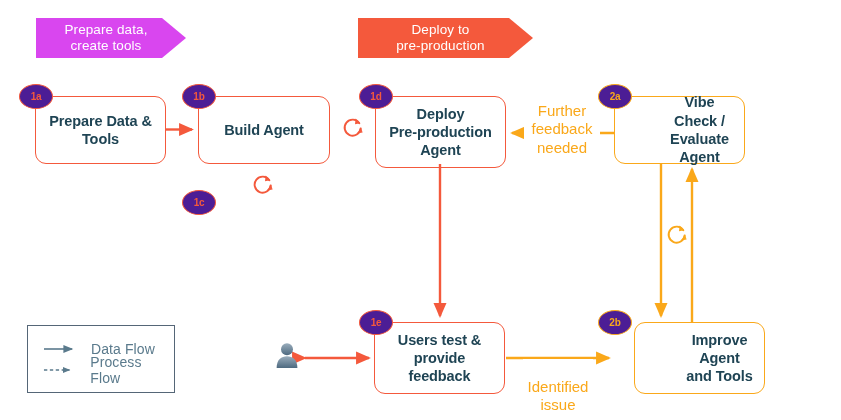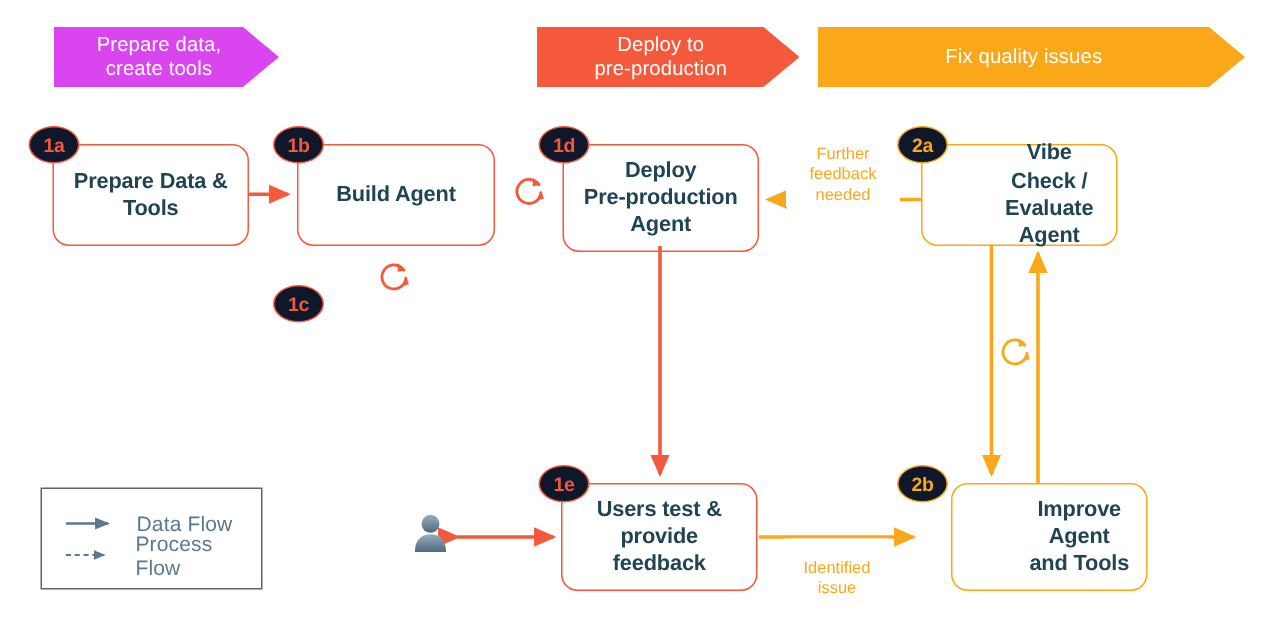--- a/index.html
+++ b/index.html
@@ -60,23 +60,23 @@
     padding: 0 7px;
   }
   
   .badge {
     position: absolute;
     width: 34px;
     height: 25px;
     box-sizing: border-box;
     border: 1.7px solid #F4593C;
     border-radius: 50%;
-    background: #0f172a;
+    background: #4c1d95;
     color: #F4593C;
-    font-size: 13px;
+    font-size: 10px;
     font-weight: 700;
     display: flex;
     align-items: center;
     justify-content: center;
     z-index: 6;
     letter-spacing: -0.2px;
   }
   .badge.orange { border-color: #FAA81A; color: #FAA81A; }
 
   
@@ -85,21 +85,21 @@
     left: 0; top: 0;
     width: 841px; height: 420px;
     overflow: visible;
   }
   svg.layer.under { z-index: 1; }
 
   
   .edge-caption {
     position: absolute;
     color: #FAA81A;
-    font-size: 11px;
+    font-size: 15px;
     line-height: 1.24;
     text-align: center;
     white-space: pre-line;
     z-index: 4;
     background: #ffffff;
   }
   
   .loop-icon { position: absolute; z-index: 4; }
 
   
@@ -135,24 +135,20 @@
 create tools</span>
   </div>
 
 
   <div class="banner" style="left:358px; top:18px; width:175px; height:40px; background:#F4593C;
               clip-path: polygon(0 0, 151px 0, 175px 20px, 151px 40px, 0 40px);">
     <span class="banner-label">Deploy to
 pre-production</span>
   </div>
 
-  <div class="banner" style="left:545px; top:18px; width:285px; height:40px; background:#FAA81A;
-              clip-path: polygon(0 0, 261px 0, 285px 20px, 261px 40px, 0 40px);">
-    <span class="banner-label">Fix quality issues</span>
-  </div>
 
   <svg class="layer under" viewBox="0 0 841 420">
     <defs>
       <marker id="arrowRed" markerWidth="7" markerHeight="7" refX="5.4" refY="3.1" orient="auto" markerUnits="strokeWidth">
         <path d="M0,0.4 L6.2,3.1 L0,5.8 Z" fill="#F4593C"></path>
       </marker>
       <marker id="arrowOrange" markerWidth="7" markerHeight="7" refX="5.4" refY="3.1" orient="auto" markerUnits="strokeWidth">
         <path d="M0,0.4 L6.2,3.1 L0,5.8 Z" fill="#FAA81A"></path>
       </marker>
       <marker id="arrowLegend" markerWidth="7" markerHeight="7" refX="5.4" refY="3.1" orient="auto" markerUnits="strokeWidth">

